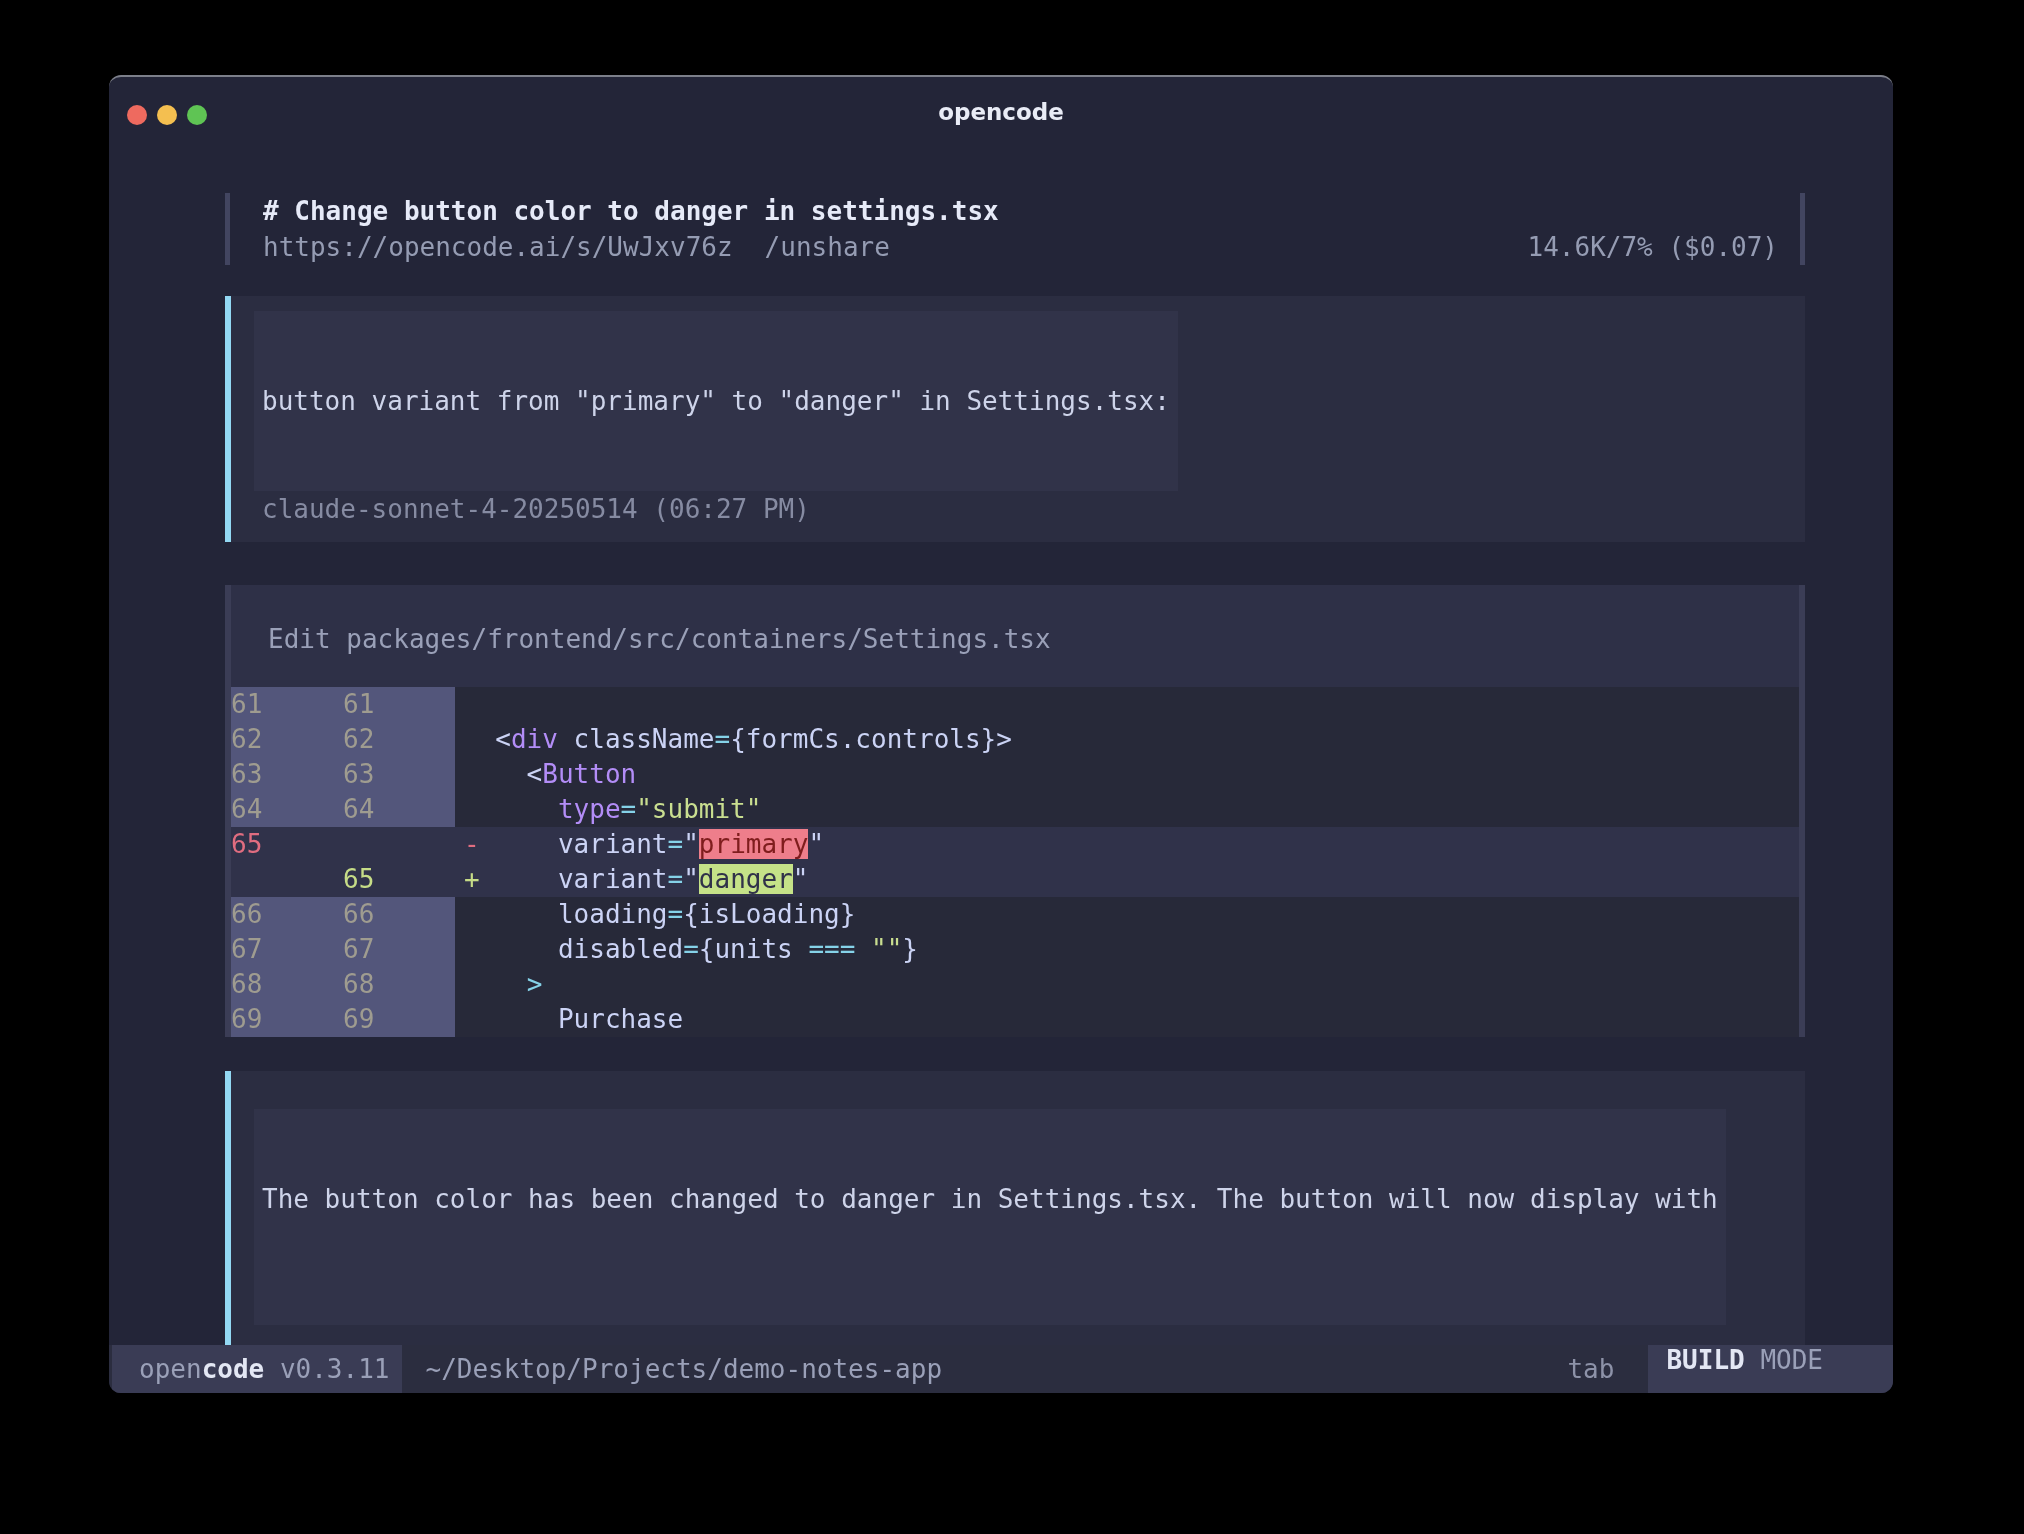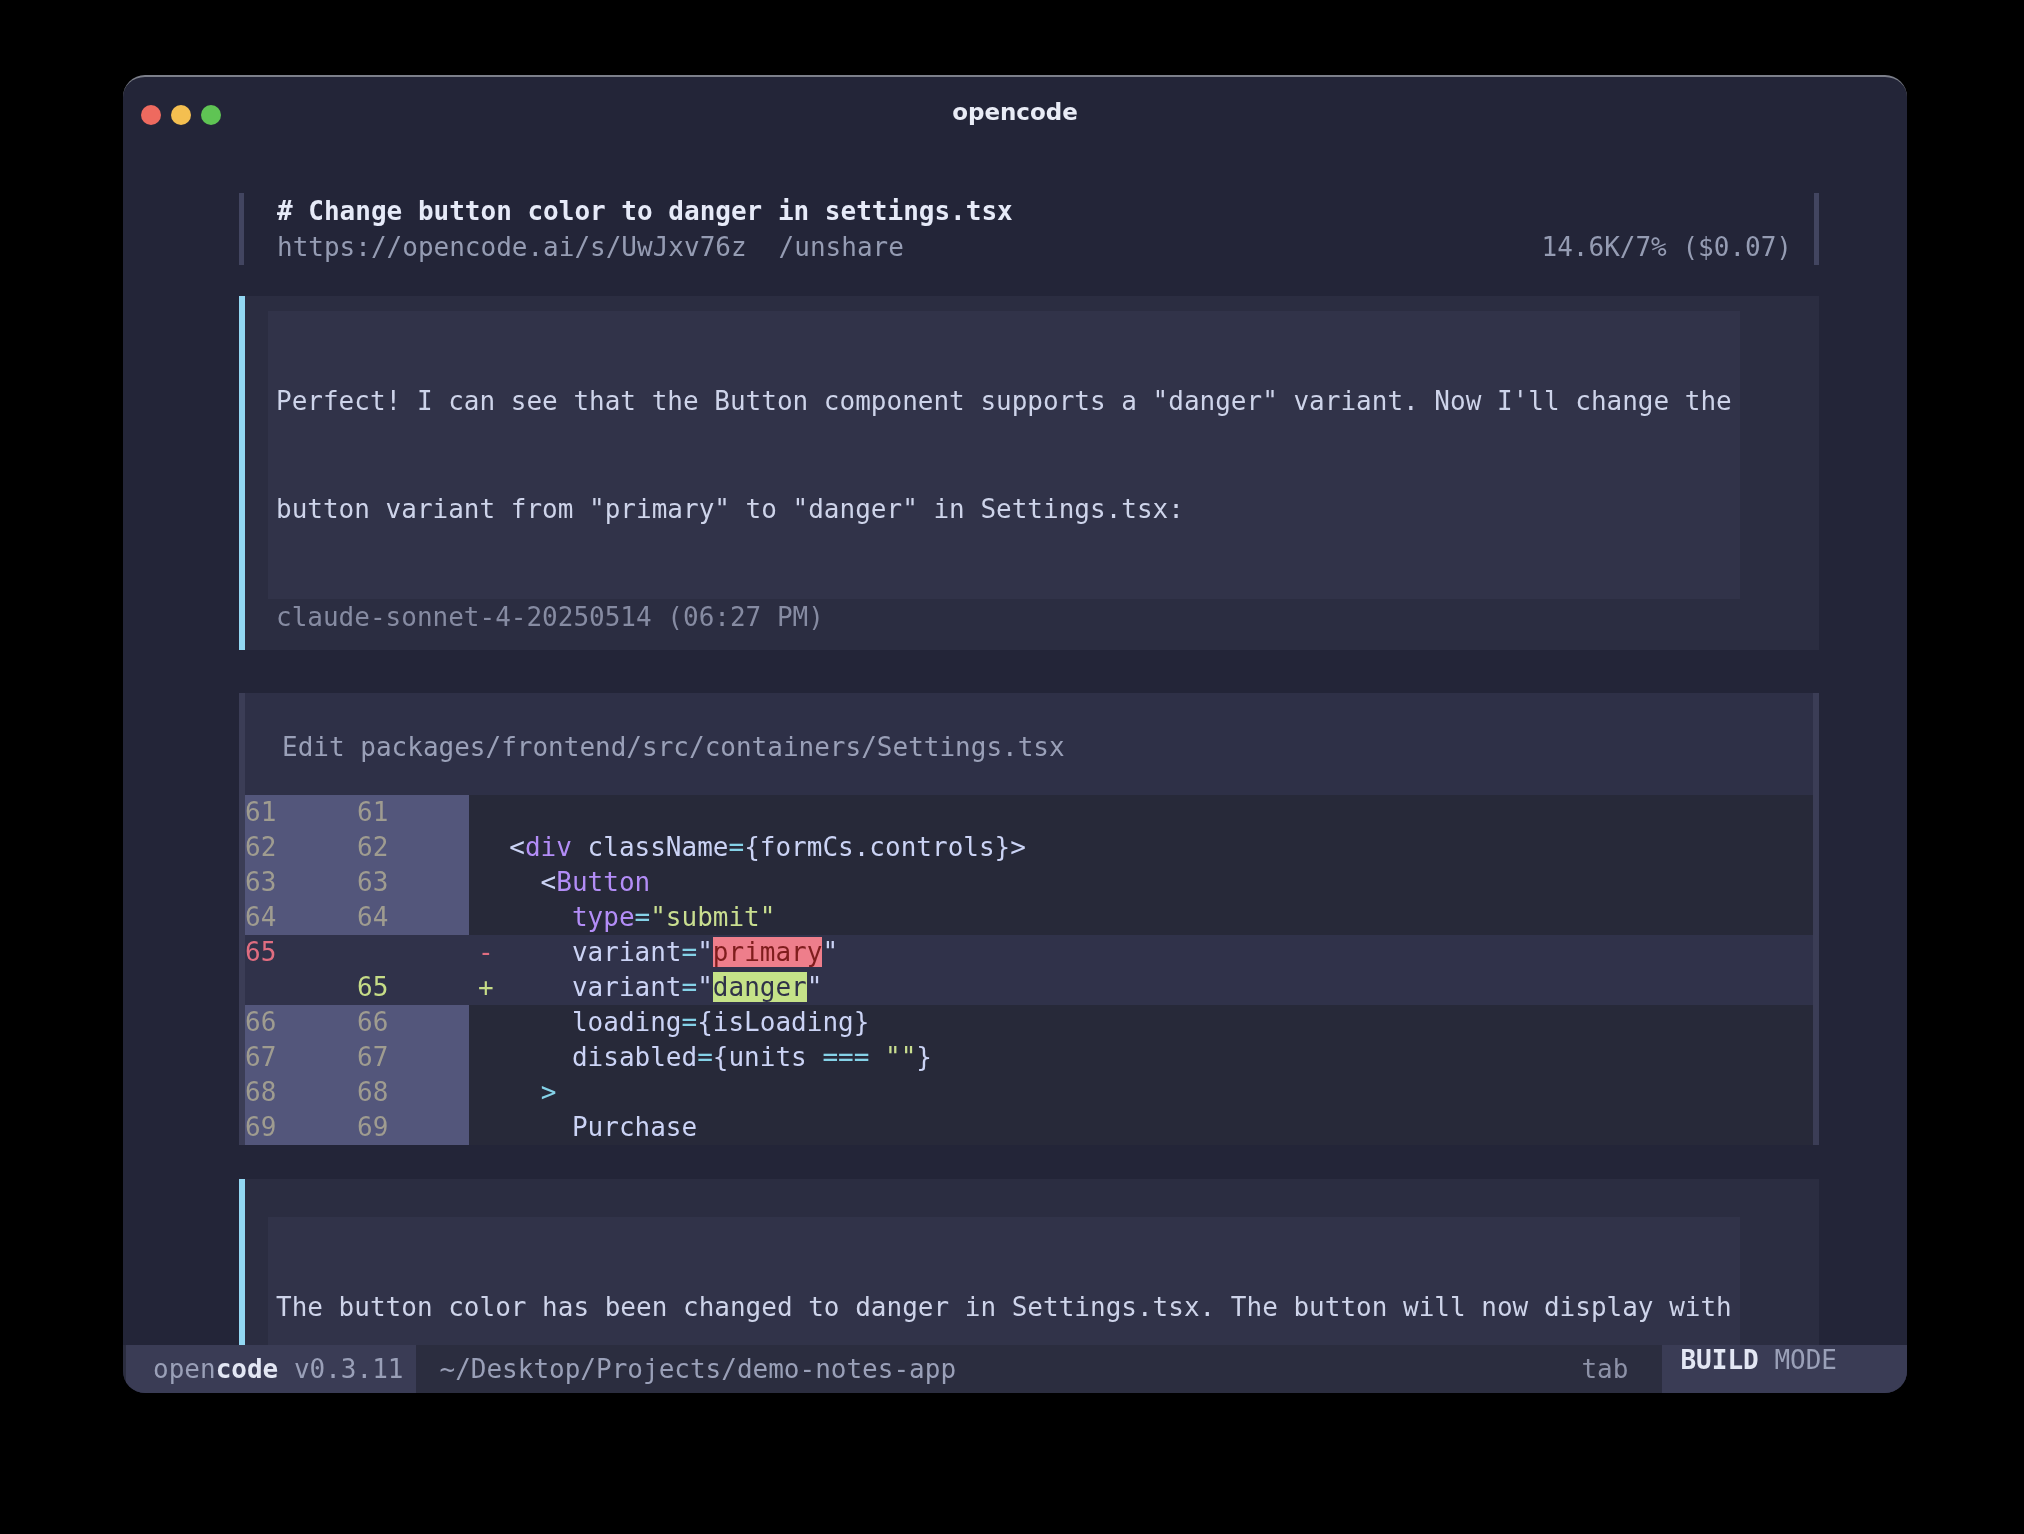--- a/index.html
+++ b/index.html
@@ -1,19 +1,19 @@
 <!DOCTYPE html>
 <html><head>
 <meta charset="utf-8">
 <style>
   html,body{margin:0;padding:0;background:#000;}
   body{width:2024px;height:1534px;position:relative;font-family:"DejaVu Sans Mono",monospace;}
   .window{
-    position:absolute;left:123px;top:75px;width:1784px;height:1318px;
-    background:#232538;border-radius:22px;overflow:hidden;
+    position:absolute;left:109px;top:75px;width:1784px;height:1318px;
+    background:#232538;border-radius:12px;overflow:hidden;
     border-top:2px solid #7c7f8a;box-sizing:border-box;
   }
   
   .titlebar{height:70px;position:relative;display:flex;align-items:center;justify-content:center;}
   .lights{position:absolute;left:18px;top:28px;display:flex;gap:10px;}
   .light{width:20px;height:20px;border-radius:50%;}
   .light.red{background:#ee6a5f;}
   .light.yellow{background:#f4bf50;}
   .light.green{background:#5fc454;}
   .win-title{font-family:"DejaVu Sans",sans-serif;font-weight:bold;font-size:23px;color:#e9ecf6;}
@@ -97,21 +97,20 @@
       <div class="header-title"># Change button color to danger in settings.tsx</div>
       <div class="header-sub">
         <span class="url">https://opencode.ai/s/UwJxv76z</span>
         <span class="unshare">/unshare</span>
         <span class="usage">14.6K/7% ($0.07)</span>
       </div>
     </div>
 
     <div class="msg">
       <div class="para">
-        <div>Perfect! I can see that the Button component supports a "danger" variant. Now I'll change the</div>
         <div>button variant from "primary" to "danger" in Settings.tsx:</div>
       </div>
       <div class="meta">claude-sonnet-4-20250514 (06:27 PM)</div>
     </div>
 
     <div class="edit">
       <div class="edit-title">Edit packages/frontend/src/containers/Settings.tsx</div>
       <div class="diff" id="diff-rows">
           <div class="diff-row ctx">
             <span class="gut old">61</span>

